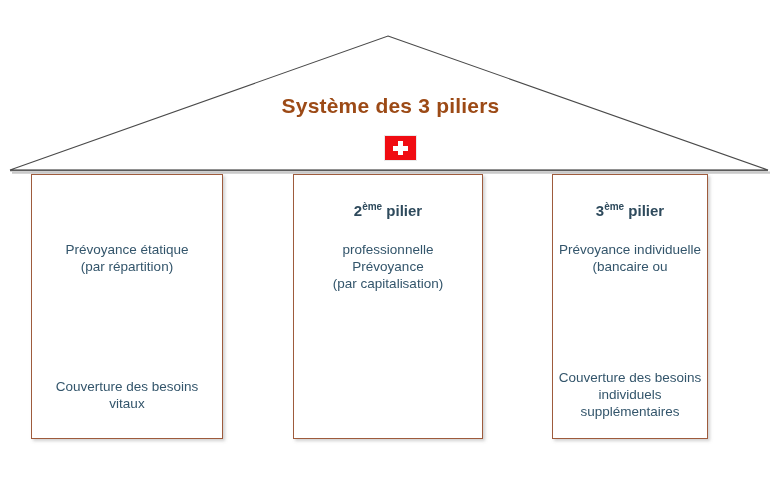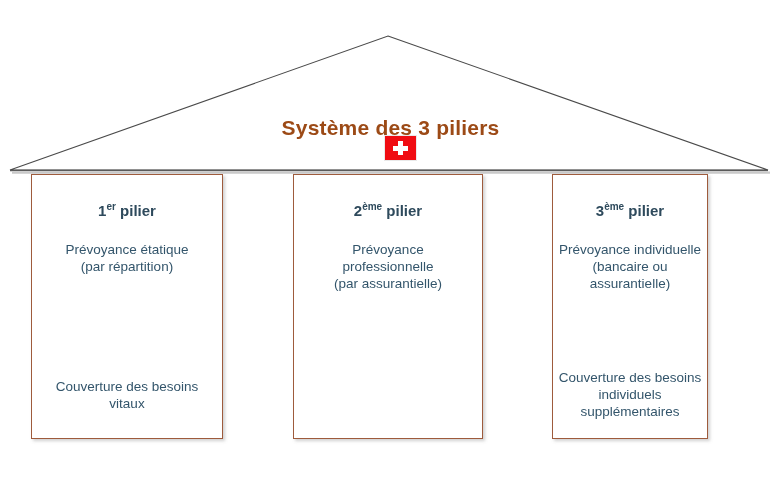--- a/index.html
+++ b/index.html
@@ -25,21 +25,21 @@
     left: 0;
     top: 0;
     width: 781px;
     height: 180px;
   }
 
   
   .title {
     position: absolute;
     left: 0;
-    top: 116px;
+    top: 94px;
     width: 781px;
     text-align: center;
     font-size: 21px;
     font-weight: bold;
     letter-spacing: 0.2px;
     color: #9c4a16;
   }
 
   
   .flag {
@@ -136,57 +136,52 @@
   </svg>
 
   <div class="title">Système des 3 piliers</div>
 
   <div class="flag">
     <div class="cross-v"></div>
     <div class="cross-h"></div>
   </div>
 
   <div class="pillar pillar-1">
-    <div class="pillar-heading">
-      <span>1</span><sup>er</sup>
-      <span>pilier</span>
-    </div>
     <div class="pillar-body">
       <span class="line">Prévoyance étatique</span>
       <span class="line">(par répartition)</span>
     </div>
     <div class="pillar-footer">
       <span class="line">Couverture des besoins</span>
       <span class="line">vitaux</span>
     </div>
   </div>
 
   <div class="pillar pillar-2">
     <div class="pillar-heading">
       <span>2</span><sup>ème</sup>
       <span>pilier</span>
     </div>
     <div class="pillar-body">
+      <span class="line">professionnelle</span>
       <span class="line">Prévoyance</span>
-      <span class="line">professionnelle</span>
-      <span class="line">(par assurantielle)</span>
+      <span class="line">(par capitalisation)</span>
     </div>
     <div class="pillar-footer">
     </div>
   </div>
 
   <div class="pillar pillar-3">
     <div class="pillar-heading">
       <span>3</span><sup>ème</sup>
       <span>pilier</span>
     </div>
     <div class="pillar-body">
       <span class="line">Prévoyance individuelle</span>
       <span class="line">(bancaire ou</span>
-      <span class="line">assurantielle)</span>
     </div>
     <div class="pillar-footer">
       <span class="line">Couverture des besoins</span>
       <span class="line">individuels</span>
       <span class="line">supplémentaires</span>
     </div>
   </div>
 
 </div>
 

